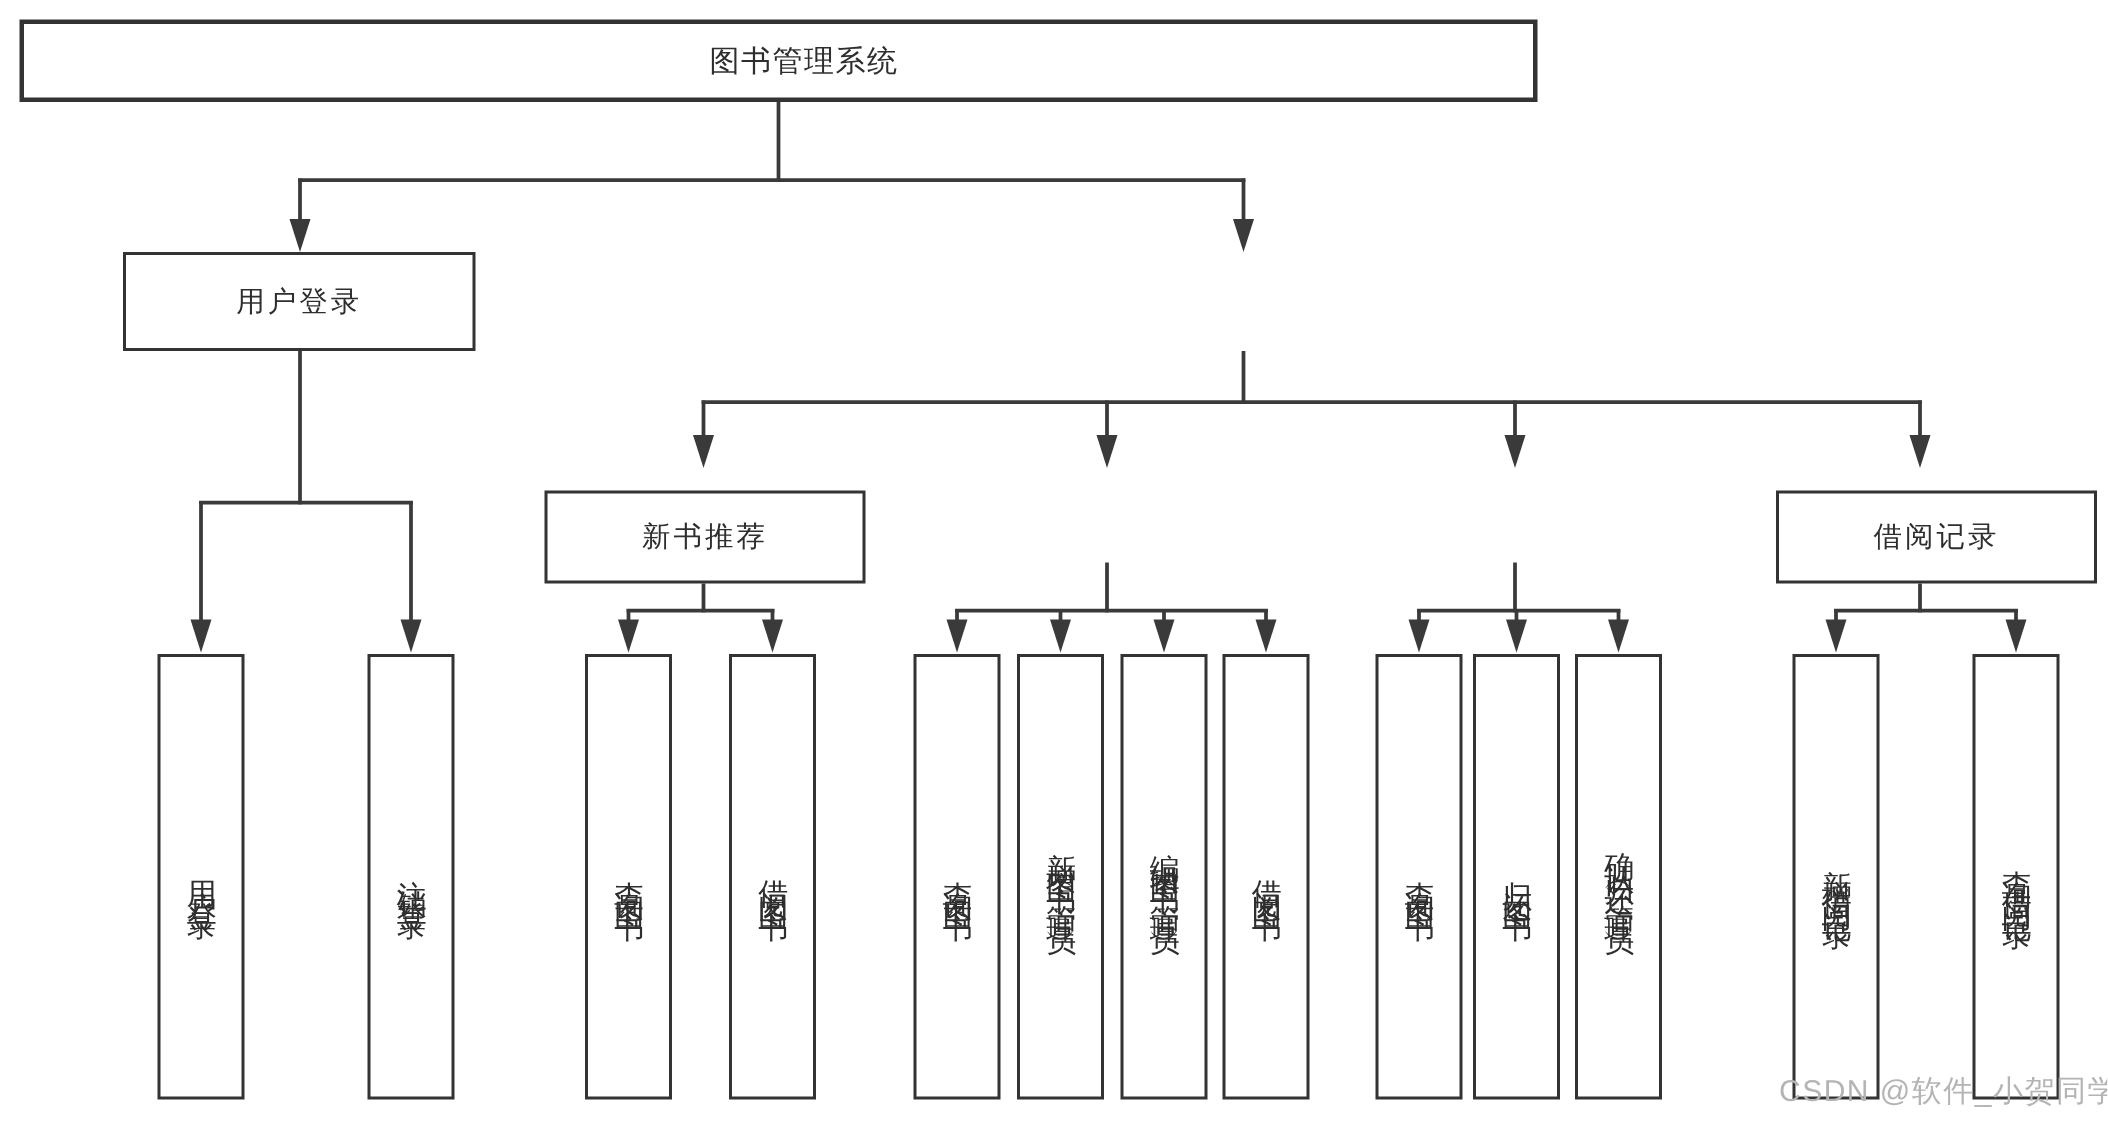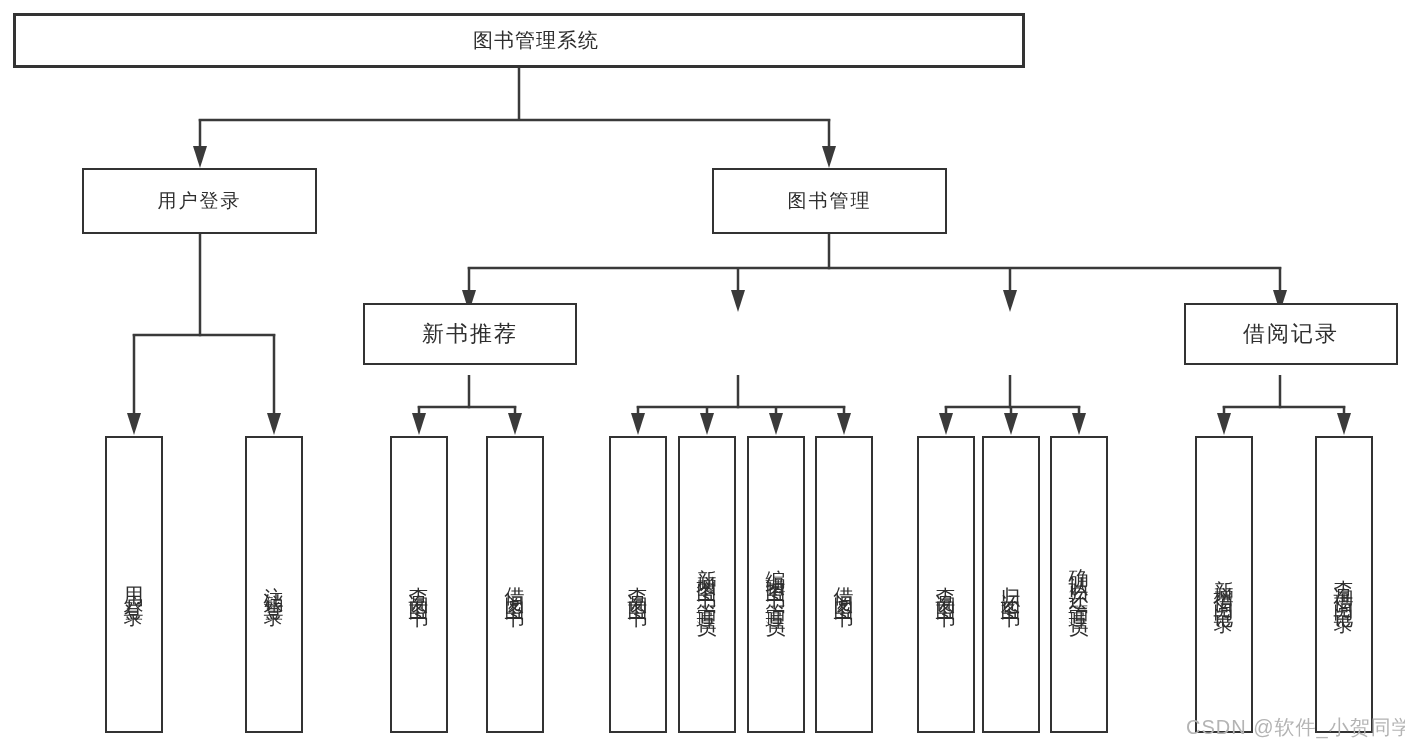--- a/index.html
+++ b/index.html
@@ -7,21 +7,21 @@
     position:relative;width:1405px;height:747px;background:#ffffff;overflow:hidden;
     font-family:"Liberation Sans","DejaVu Sans",sans-serif;
   }
   #connectors{position:absolute;left:0;top:0;z-index:1;}
   .box{
     position:absolute;box-sizing:border-box;background:#ffffff;border:2.5px solid #333333;
     display:flex;align-items:center;justify-content:center;color:#2e2e2e;z-index:2;
   }
   .root{left:13px;top:13px;width:1012px;height:55px;font-size:20px;letter-spacing:1px;border-width:3px;padding-left:34px;}
   .lvl2{top:168px;width:235px;height:66px;font-size:19px;letter-spacing:2px;}
-  .lvl3{top:303px;width:214px;height:62px;font-size:22px;letter-spacing:2px;}
+  .lvl3{top:327px;width:214px;height:62px;font-size:19px;letter-spacing:2px;}
   .leaf{top:436px;width:58px;height:297px;}
   .leaf .vtext{
     writing-mode:vertical-rl;text-orientation:mixed;font-size:20px;letter-spacing:7px;
     line-height:1;color:#2e2e2e;
   }
   .watermark{
     position:absolute;left:1186px;top:714px;z-index:3;font-size:20px;letter-spacing:1px;
     color:#b4b4b4;white-space:nowrap;
   }
 </style>
@@ -97,23 +97,20 @@
     </g>
   </svg>
 
   <div class="box root">
     <span>图书管理系统</span>
   </div>
 
   <div class="box lvl2" style="left:82px;">
     <span>用户登录</span>
   </div>
-  <div class="box lvl2" style="left:712px;">
-    <span>图书管理</span>
-  </div>
 
   <div class="box lvl3" style="left:363px;">
     <span>新书推荐</span>
   </div>
   <div class="box lvl3" style="left:1172px;margin-left:12px;">
     <span>借阅记录</span>
   </div>
 
   <div class="box leaf" style="left:105px;">
     <span class="vtext">用户登录</span>

